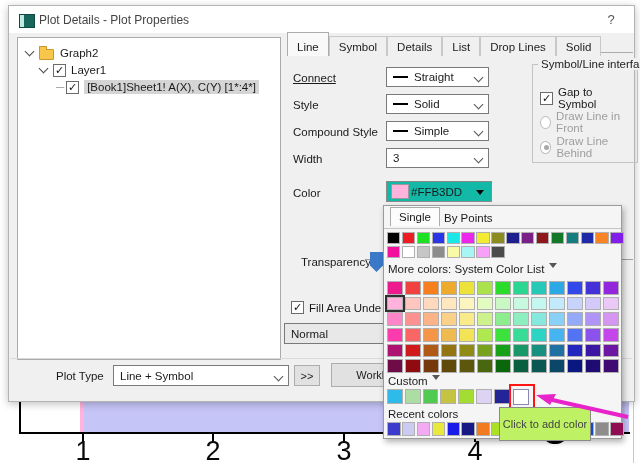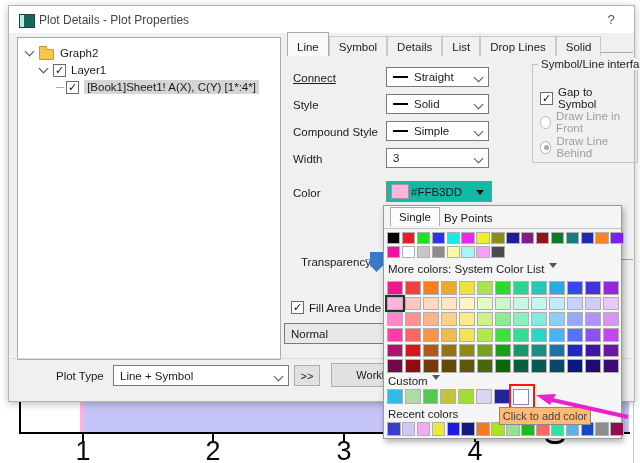--- a/index.html
+++ b/index.html
@@ -78,21 +78,21 @@
   .sw.sel{outline:2px solid #303030;outline-offset:0;}
   .plabel{position:absolute;color:#1c1c1c;display:flex;align-items:flex-start;gap:4px;}
   .tri-dn{width:0;height:0;border-left:4px solid transparent;border-right:4px solid transparent;border-top:5px solid #555;}
   #custom-row .sw,#recent-row .sw{width:15.8px;height:15px;}
   #custom-row{gap:2px;}
   #recent-row .sw{width:13.6px;height:14px;}
   #recent-row{gap:1.3px;}
   #add-swatch{position:absolute;left:129px;top:183px;width:16px;height:16px;background:#fff;border:1px solid #8888B0;box-sizing:border-box;}
   #red-box{position:absolute;left:509px;top:384px;width:26px;height:26px;border:2px solid #FF1414;z-index:42;box-sizing:border-box;}
   
-  #tooltip{position:absolute;left:499px;top:407px;width:92px;height:18px;background:#fdba74;border:1px solid #8A8A8A;
+  #tooltip{position:absolute;left:499px;top:407px;width:92px;height:34px;background:#bef264;border:1px solid #8A8A8A;
      z-index:50;display:flex;align-items:center;justify-content:center;font-size:11px;color:#444;box-sizing:border-box;}
   #arrow-svg{position:absolute;left:0;top:0;width:640px;height:463px;z-index:55;pointer-events:none;}
 </style>
 </head>
 <body>
 
 <div id="graph-layer">
   <div class="abs" id="plot-fill" style="left: 84px; top: 398px; width: 545px; height: 34px; background: rgb(198, 197, 248);"></div>
   <div class="abs" id="plot-line" style="left: 80px; top: 398px; width: 4px; height: 34px; background: rgb(255, 179, 221);"></div>
   <div class="axis" style="left:19px;top:398px;width:2px;height:36px;"></div>

